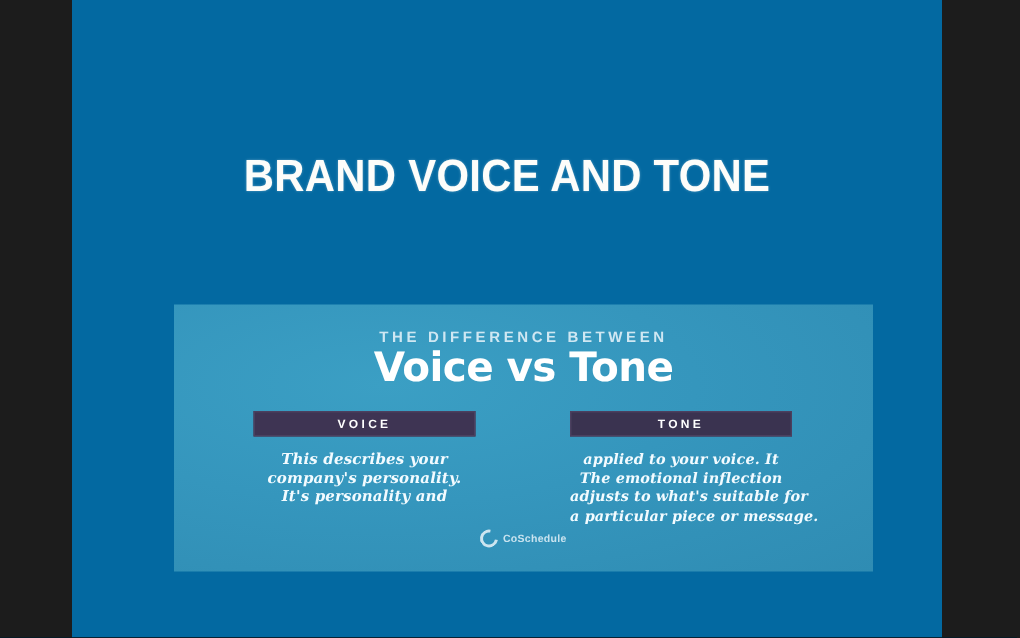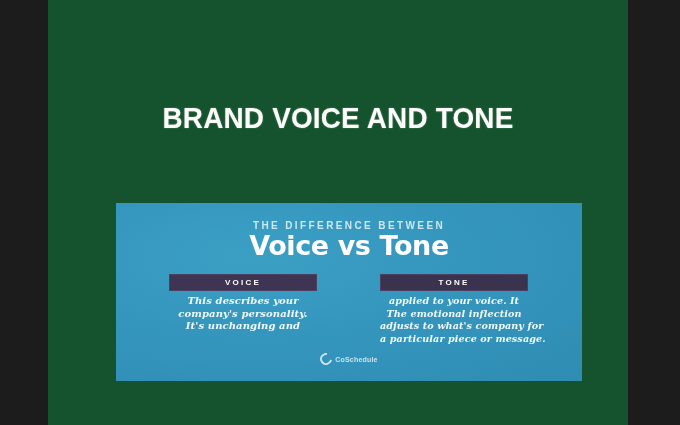--- a/index.html
+++ b/index.html
@@ -22,21 +22,21 @@
     overflow: hidden;
   }
 
   
   .video-stage {
     position: absolute;
     left: 48px;
     top: 0;
     width: 580px;
     height: 425px;
-    background: #14532d;
+    background: #0369a1;
     overflow: hidden;
   }
 
   
   .slide-title {
     position: absolute;
     left: 0;
     top: 101px;
     width: 580px;
     text-align: center;
@@ -113,21 +113,21 @@
     font-family: "Liberation Sans", sans-serif;
     font-weight: bold;
     font-size: 8px;
     letter-spacing: 2.2px;
     text-transform: uppercase;
     box-sizing: border-box;
   }
   .col-tone .badge { background: #3a3350; }
 
   .col-body {
-    margin-top: 4px;
+    margin-top: 10px;
     text-align: center;
     color: #f2fbff;
     font-family: "DejaVu Serif", serif;
     font-style: italic;
     font-weight: bold;
     font-size: 10px;
     line-height: 12.5px;
     letter-spacing: 0.1px;
   }
   .col-body .ln { display: block; white-space: nowrap; }
@@ -176,30 +176,30 @@
 
       <div class="info-kicker">THE DIFFERENCE BETWEEN</div>
 
       <div class="info-heading">Voice vs Tone</div>
 
       <div class="col col-voice">
         <div class="badge">VOICE</div>
         <div class="col-body">
           <span class="ln">This describes your</span>
           <span class="ln">company's personality.</span>
-          <span class="ln">It's unchanging and</span>
+          <span class="ln">It's personality and</span>
         </div>
       </div>
 
       <div class="col col-tone">
         <div class="badge">TONE</div>
         <div class="col-body">
           <span class="ln">applied to your voice. It</span>
           <span class="ln">The emotional inflection</span>
-          <span class="ln">adjusts to what's company for</span>
+          <span class="ln">adjusts to what's suitable for</span>
           <span class="ln">a particular piece or message.</span>
         </div>
       </div>
 
       <div class="brand">
         <span class="brand-mark"></span>
         <span class="brand-name">CoSchedule</span>
       </div>
 
     </div>

